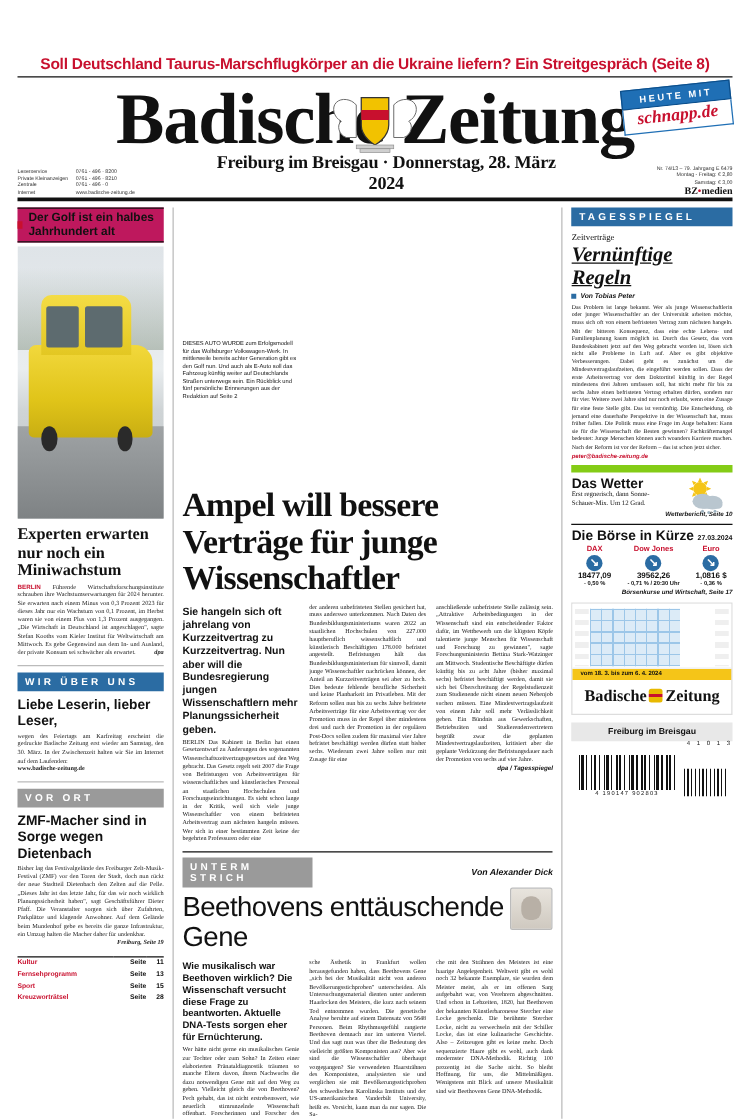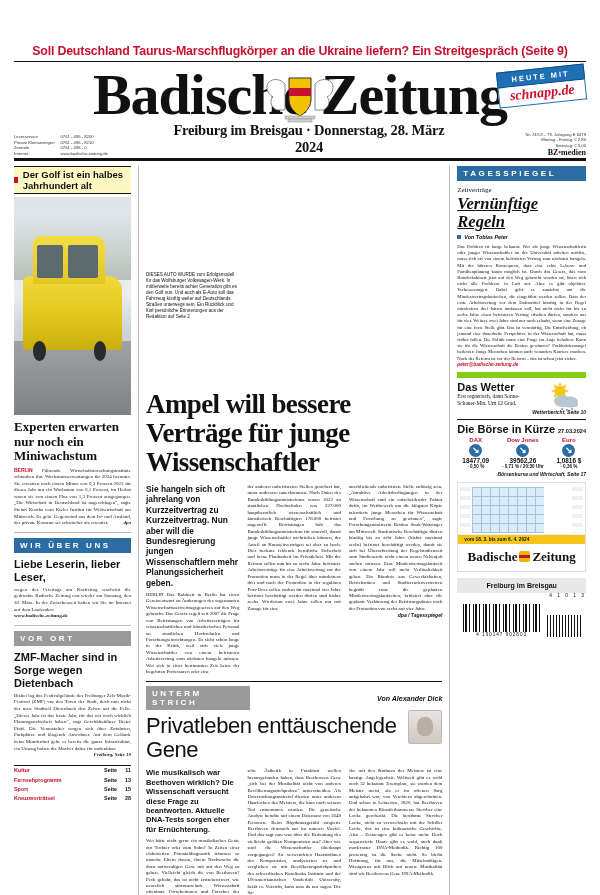--- a/index.html
+++ b/index.html
@@ -62,21 +62,21 @@
   .rule-double { border-top:2px solid #111; border-bottom:1px solid #111; height:3px; margin-top:2px; }
 
   
   .grid { display:flex; gap:0; padding-top:5px; }
   .col-left  { width:120px; }
   .col-mid   { width:320px; padding:0 7px; border-left:1px solid #bbb; border-right:1px solid #bbb; margin:0 7px;}
   .col-right { width:132px; }
 
   
   .kicker-bar {
-    background:#fef9c3; border-top:1px solid #111; border-bottom:1px solid #111;
+    background:#be185d; border-top:1px solid #111; border-bottom:1px solid #111;
     font-size:9.5px; font-weight:bold; padding:2px 0 2px 0; display:flex; align-items:center; gap:5px;
   }
   .sq { width:6px; height:6px; background:#c8102e; display:inline-block; }
   .label-blue {
     background:#2b6ca3; color:#fff; font-size:8px; font-weight:bold; letter-spacing:2.6px;
     padding:3px 0 3px 6px; text-transform:uppercase;
   }
   .label-grey {
     background:#9a9a9a; color:#fff; font-size:8px; font-weight:bold; letter-spacing:2.6px;
     padding:3px 0 3px 6px; text-transform:uppercase;
@@ -207,21 +207,21 @@
        #111 0 1px, #fff 1px 3px, #111 3px 4px, #fff 4px 6px); }
   .bc-num { font-size:4.6px; letter-spacing:1px; text-align:center; }
   .bc-top { font-size:4.8px; letter-spacing:2px; text-align:right; }
   .hairline { border-top:1px solid #bbb; margin:5px 0; }
 </style>
 </head>
 <body>
 
 <div class="page">
 
-  <div class="top-teaser">Soll Deutschland Taurus-Marschflugkörper an die Ukraine liefern? Ein Streitgespräch (Seite 9)</div>
+  <div class="top-teaser">Soll Deutschland Taurus-Marschflugkörper an die Ukraine liefern? Ein Streitgespräch (Seite 8)</div>
   <div class="rule-thin"></div>
 
   <div class="masthead">
     <div class="mast-title">Badische Zeitung</div>
 
     <svg class="crest" viewBox="0 0 74 54">
       <g fill="#ffffff" stroke="#6d6d6d" stroke-width="0.8">
         <path d="M6 12 C2 16 4 24 10 27 C6 30 8 38 14 40 L22 40 L22 14 C18 9 10 8 6 12 Z"></path>
         <path d="M68 12 C72 16 70 24 64 27 C68 30 66 38 60 40 L52 40 L52 14 C56 9 64 8 68 12 Z"></path>
       </g>
@@ -386,21 +386,21 @@
       </div>
 
       <div class="mid-rule"></div>
 
       <div style="display:flex;align-items:center;justify-content:space-between;margin-top:4px;">
         <div class="label-grey" style="width:104px;">Unterm Strich</div>
         <div class="byline-r">Von Alexander Dick</div>
       </div>
 
       <div class="portrait"></div>
-      <div class="hl-main2">Privatleben enttäuschende Gene</div>
+      <div class="hl-main2">Beethovens enttäuschende Gene</div>
 
       <div style="display:flex;gap:8px;clear:both;">
         <div style="width:33%;">
           <p class="lead-bold" style="font-size:7.6px;line-height:9.4px;">Wie musikalisch war Beethoven wirklich? Die Wissenschaft versucht diese Frage zu beantworten. Aktuelle DNA-Tests sorgen eher für Ernüchterung.</p>
           <p style="font-size:4.9px;line-height:6.4px;text-align:justify;font-family:'Liberation Serif',serif;margin-top:4px;">Wer hätte nicht gerne ein musikalisches Genie zur Tochter oder zum Sohn? In Zeiten einer elaborierten Pränataldiagnostik träumen so manche Eltern davon, ihrem Nachwuchs die dazu notwendigen Gene mit auf den Weg zu geben. Vielleicht gleich die von Beethoven?
 
 Pech gehabt, das ist nicht erstrebenswert, wie neuerlich stirnrunzelnde Wissenschaft offenbart. Forscherinnen und Forscher des Max-Planck-Instituts für empirische Ästhetik in Frankfurt wollen herausgefunden haben, dass Beethovens Gene „sich bei der Musikalität nicht von anderen Bevölkerungsstichproben" unterscheiden.</p>
         </div>
         <div style="width:33%;">
           <p style="font-size:4.9px;line-height:6.4px;text-align:justify;font-family:'Liberation Serif',serif;">sche Ästhetik in Frankfurt wollen herausgefunden haben, dass Beethovens Gene „sich bei der Musikalität nicht von anderen Bevölkerungsstichproben" unterscheiden. Als Untersuchungsmaterial dienten unter anderem Haarlocken des Meisters, die kurz nach seinem Tod entnommen wurden. Die genetische Analyse beruhte auf einem Datensatz von 5648 Personen. Beim Rhythmusgefühl rangierte Beethoven demnach nur im unteren Viertel. Und das sagt nun was über die Bedeutung des vielleicht größten Komponisten aus?

